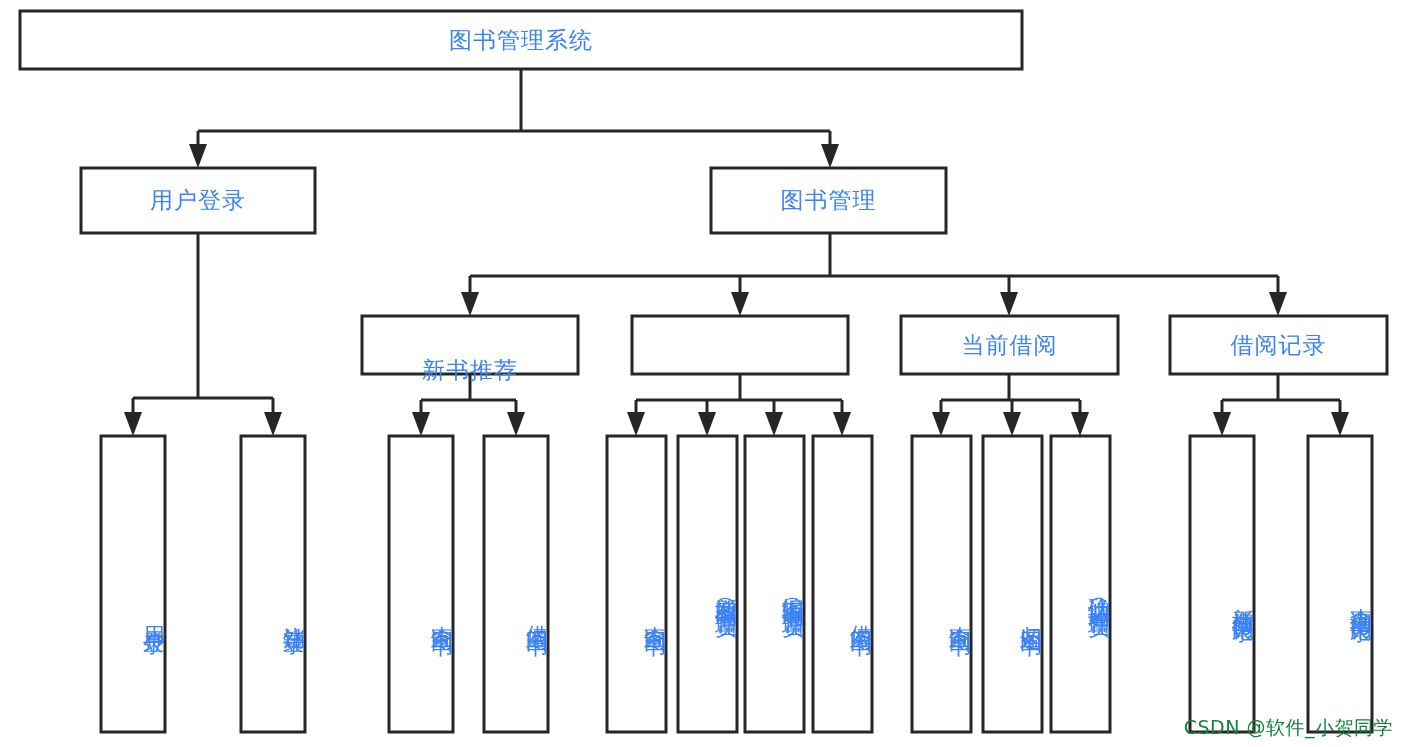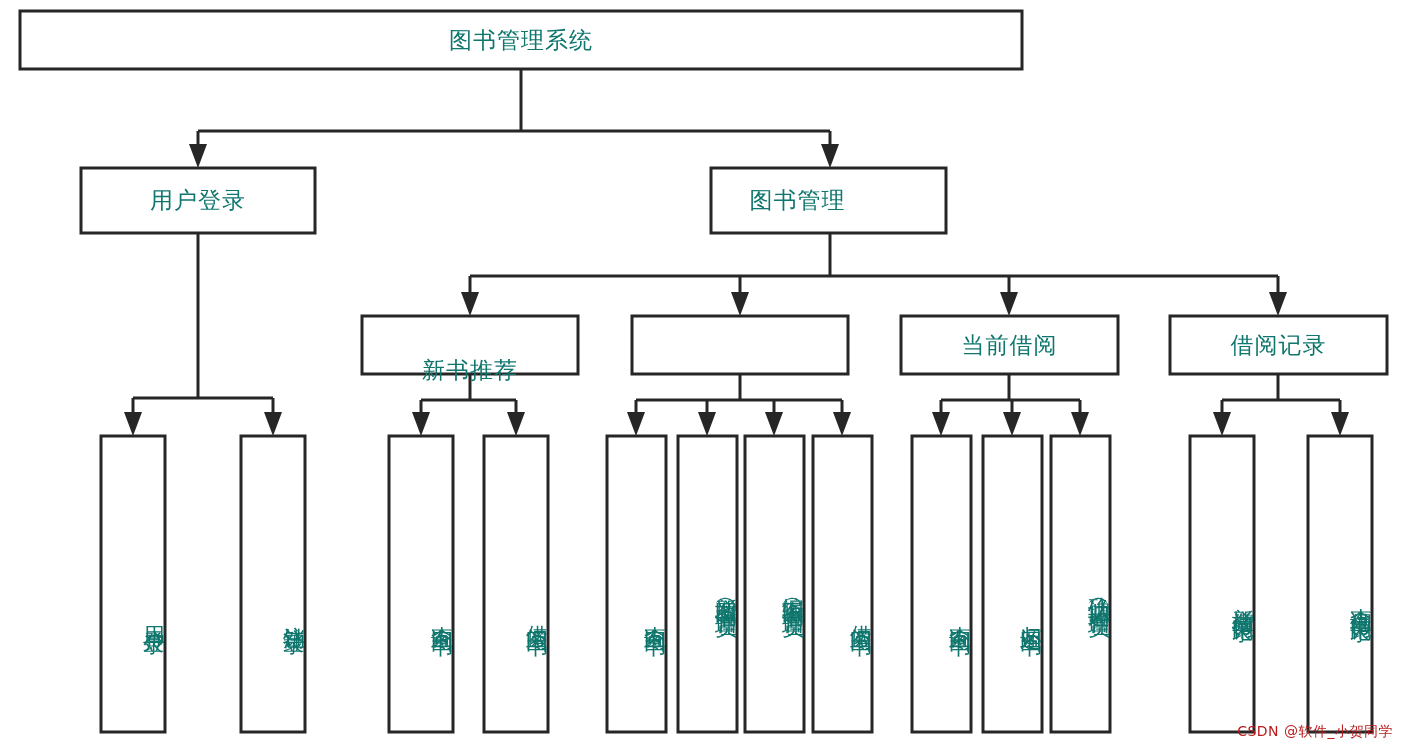--- a/index.html
+++ b/index.html
@@ -38,21 +38,21 @@
   }
   .arrow-head {
     fill: #262626;
     stroke: none;
   }
   .node-label {
     position: absolute;
     display: flex;
     align-items: center;
     justify-content: center;
-    color: #0f766e;
+    color: #3b82f6;
     font-family: "DejaVu Sans", "Liberation Sans", sans-serif;
     pointer-events: none;
     box-sizing: border-box;
   }
   .node-label.horizontal {
     font-size: 23px;
     letter-spacing: 1px;
   }
   .node-label.vertical {
     writing-mode: vertical-rl;
@@ -69,22 +69,22 @@
   .node-label.vertical.pad-md {
     padding-top: 30px;
   }
   .node-label.vertical.pad-sm {
     padding-top: 16px;
   }
   #watermark {
     position: absolute;
     right: 12px;
     bottom: 6px;
-    font-size: 14px;
-    color: #b91c1c;
+    font-size: 19px;
+    color: #15803d;
     font-family: "DejaVu Sans", "Liberation Sans", sans-serif;
     white-space: nowrap;
     letter-spacing: 0.5px;
   }
 </style>
 </head>
 <body>
 
 <div id="diagram-root">
 
@@ -188,21 +188,21 @@
       <path class="conn" d="M 1222 400 L 1222 414"></path>
       <path class="conn" d="M 1340 400 L 1340 414"></path>
       <polygon class="arrow-head" points="1222,436 1213,412 1231,412"></polygon>
       <polygon class="arrow-head" points="1340,436 1331,412 1349,412"></polygon>
     </g>
   </svg>
 
   <div class="node-label horizontal" style="left:20px; top:11px; width:1002px; height:58px;">图书管理系统</div>
 
   <div class="node-label horizontal" style="left:81px; top:168px; width:234px; height:65px;">用户登录</div>
-  <div class="node-label horizontal" style="left:680px; top:168px; width:235px; height:65px;">图书管理</div>
+  <div class="node-label horizontal" style="left:711px; top:168px; width:235px; height:65px;">图书管理</div>
 
   <div class="node-label horizontal" style="left:362px; top:316px; width:216px; height:58px;margin-top:25px;">新书推荐</div>
   <div class="node-label horizontal" style="left:901px; top:316px; width:217px; height:58px;">当前借阅</div>
   <div class="node-label horizontal" style="left:1170px; top:316px; width:217px; height:58px;">借阅记录</div>
 
   <div class="node-label vertical pad-lg" style="left:101px; top:436px; width:64px; height:296px;">用户登录</div>
   <div class="node-label vertical pad-lg" style="left:241px; top:436px; width:64px; height:296px;">注销登录</div>
 
   <div class="node-label vertical pad-lg" style="left:389px; top:436px; width:64px; height:296px;">查询图书</div>
   <div class="node-label vertical pad-lg" style="left:484px; top:436px; width:64px; height:296px;">借阅图书</div>

